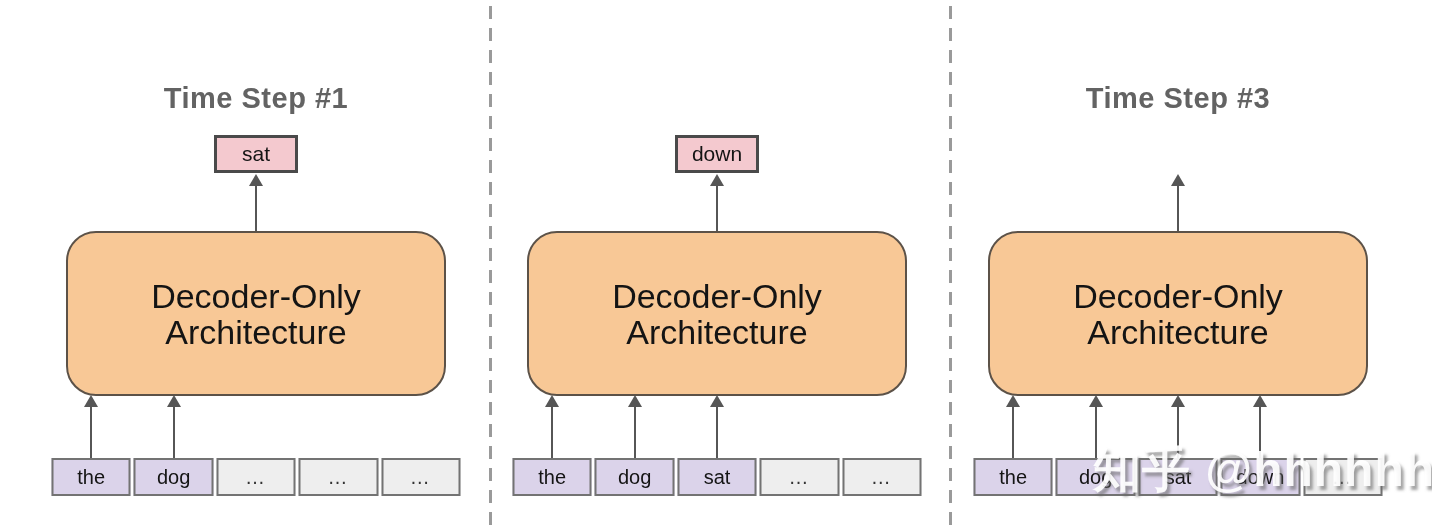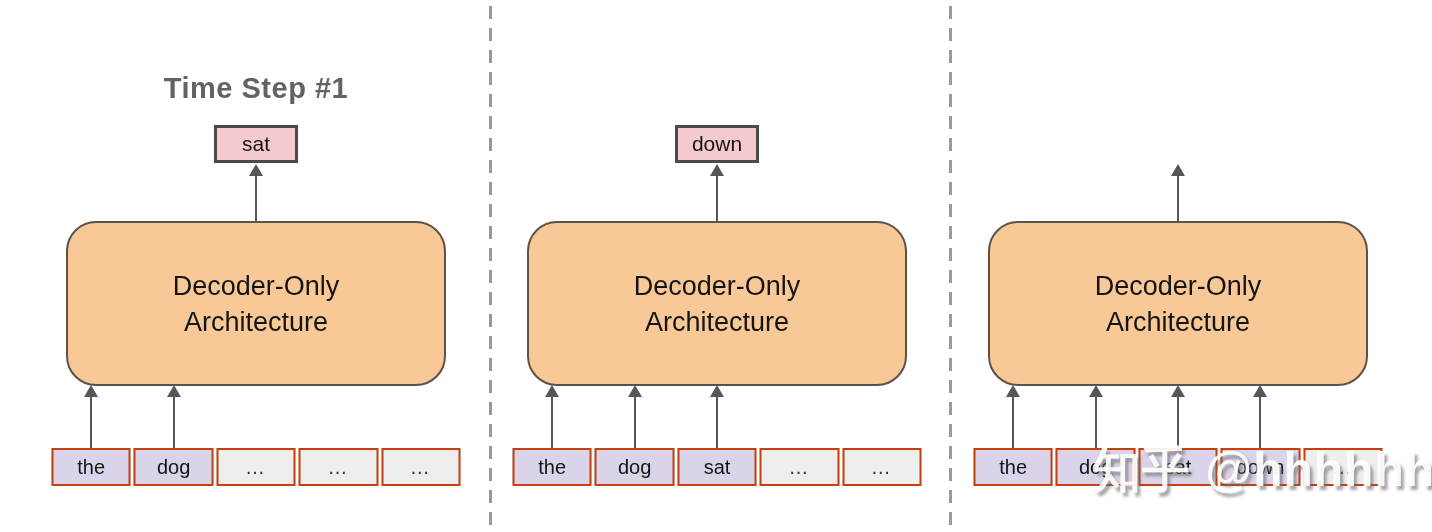--- a/index.html
+++ b/index.html
@@ -1,20 +1,20 @@
 <!DOCTYPE html>
 <html><head>
 <meta charset="utf-8">
 <style>
   html,body { margin:0; padding:0; background:#ffffff; }
   .stage {
     position:relative; width:1432px; height:532px; background:#ffffff;
     overflow:hidden; font-family:"Liberation Sans", sans-serif;
   }
-  .panel { position:absolute; top:8px; width:460px; height:393px; }
+  .panel { position:absolute; top:18px; width:460px; height:393px; }
   .panel[data-index="0"] { left:26px; }
   .panel[data-index="1"] { left:487px; }
   .panel[data-index="2"] { left:948px; }
 
   .panel-title {
     position:absolute; top:40px; left:0; width:100%;
     text-align:center; font-size:29px; font-weight:bold; color:#636363;
     letter-spacing:0.5px;
   }
 
@@ -24,30 +24,30 @@
     background:#f4c9cf; border:3px solid #4a4a4a;
     display:flex; align-items:center; justify-content:center;
     font-size:21px; color:#141414; white-space:nowrap;
   }
 
   .decoder-box {
     position:absolute; top:213px; left:50%; transform:translateX(-50%);
     width:380px; height:165px; box-sizing:border-box;
     background:#f8c896; border:2px solid #5c5248; border-radius:30px;
     display:flex; align-items:center; justify-content:center;
-    text-align:center; font-size:27px; line-height:36px; color:#141414;
+    text-align:center; font-size:34px; line-height:36px; color:#141414;
     white-space:pre-line;
   }
 
   .token-row {
     position:absolute; top:440px; left:50%; transform:translateX(-50%);
     width:409px; height:38px; display:flex; gap:3px;
   }
   .token-cell {
-    flex:1; box-sizing:border-box; border:2px solid #c2410c;
+    flex:1; box-sizing:border-box; border:2px solid #737373;
     display:flex; align-items:center; justify-content:center;
     font-size:20px; color:#141414;
   }
   .token-cell.active   { background:#dbd3ea; }
   .token-cell.inactive { background:#eeeeee; color:#333333; letter-spacing:2px; }
 
   .arrow { position:absolute; width:14px; display:flex; flex-direction:column; align-items:center; }
   .arrow .head {
     width:0; height:0;
     border-left:7px solid transparent; border-right:7px solid transparent;
@@ -134,20 +134,21 @@
         <div class="head"></div>
         <div class="shaft"></div>
       </div>
       <div class="arrow input-arrow" style="left: 223px;">
         <div class="head"></div>
         <div class="shaft"></div>
       </div>
     </section>
 
   <section class="panel" data-index="2">
+    <h2 class="panel-title">Time Step #3</h2>
     <div class="arrow output-arrow">
       <div class="head"></div>
       <div class="shaft"></div>
     </div>
     <div class="decoder-box">
       <span>Decoder-Only
 Architecture</span>
     </div>
     <div class="token-row">
         <div class="token-cell active">the</div>

